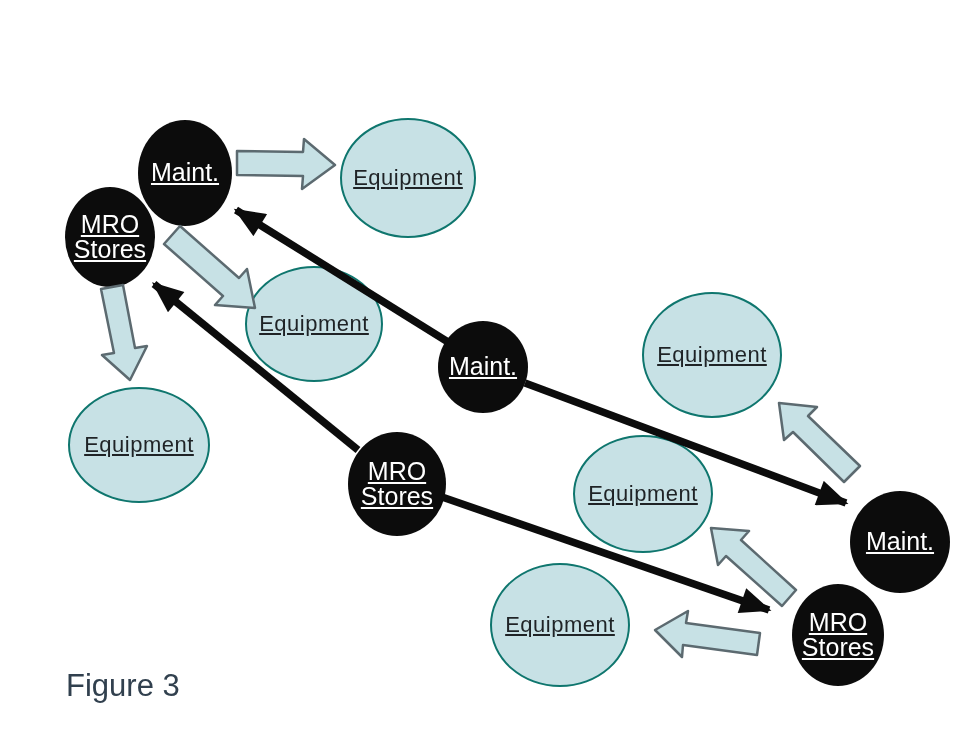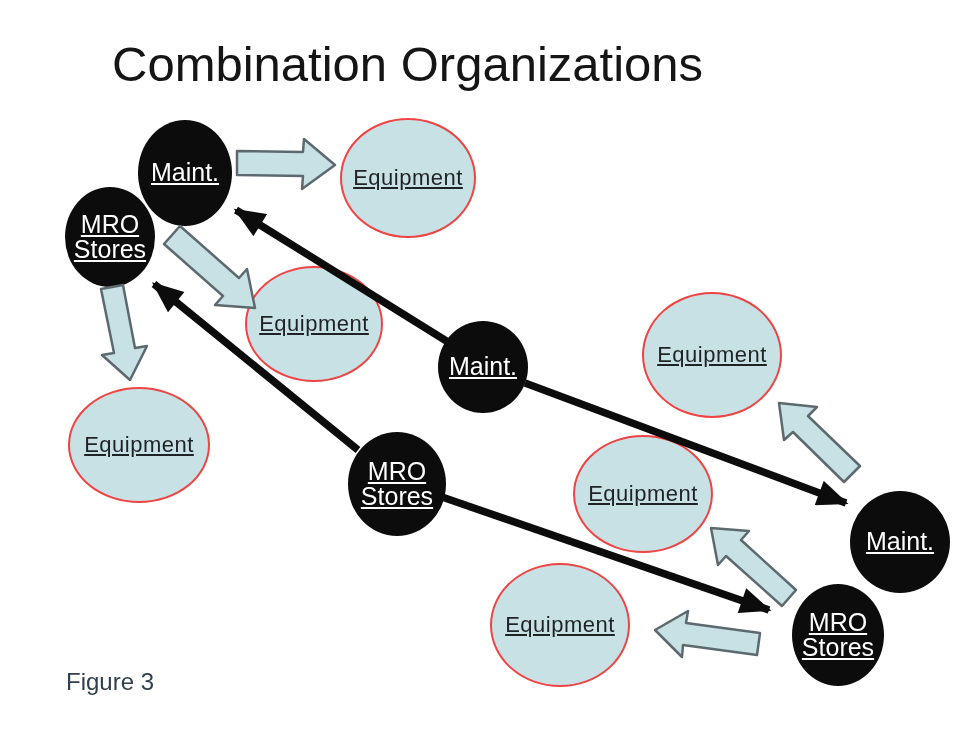--- a/index.html
+++ b/index.html
@@ -6,38 +6,37 @@
   .canvas{
     position:relative;width:980px;height:734px;background:#ffffff;
     font-family:"Liberation Sans",sans-serif;overflow:hidden;
   }
   .title{
     position:absolute;left:112px;top:36px;margin:0;
     font-size:49px;font-weight:400;color:#151515;letter-spacing:0px;white-space:nowrap;
   }
   .caption{
     position:absolute;left:66px;top:668px;
-    font-size:24px;color:#31404e;font-weight:400;
+    font-size:31px;color:#31404e;font-weight:400;
   }
   .arrows{position:absolute;left:0;top:0;width:980px;height:734px;pointer-events:none;}
   .node{
     position:absolute;display:flex;align-items:center;justify-content:center;
     text-align:center;border-radius:50%;box-sizing:border-box;
   }
   .node.black{background:#0c0c0c;color:#ffffff;font-size:25px;}
-  .node.blue{background:#c7e1e5;border:2px solid #ef4444;color:#1f2326;font-size:22px;}
+  .node.blue{background:#c7e1e5;border:2px solid #0f766e;color:#1f2326;font-size:22px;}
   .node .lbl{white-space:pre-line;line-height:1.02;text-decoration:underline;}
   .blue .lbl{letter-spacing:0.5px;}
 </style>
 </head>
 <body>
 
 <div class="canvas">
 
-  <h1 class="title">Combination Organizations</h1>
 
   <div class="node black" style="left:138px;top:120px;width:94px;height:106px;">
     <span class="lbl">Maint.</span>
   </div>
   <div class="node black" style="left:65px;top:187px;width:90px;height:100px;">
     <span class="lbl">MRO
 Stores</span>
   </div>
   <div class="node blue" style="left:340px;top:118px;width:136px;height:120px;">
     <span class="lbl">Equipment</span>

